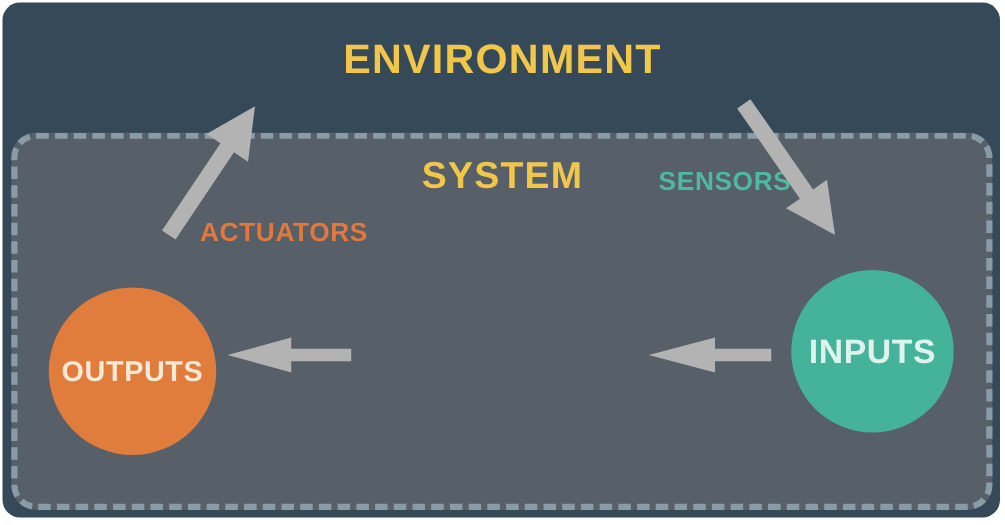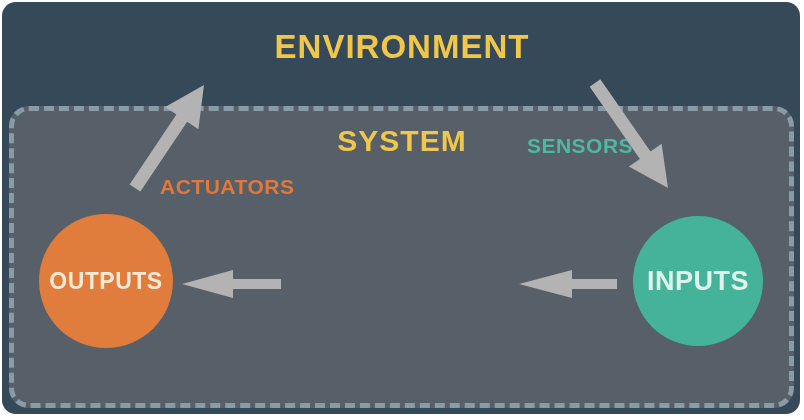--- a/index.html
+++ b/index.html
@@ -80,21 +80,21 @@
   .node {
     position: absolute;
     border-radius: 50%;
     display: flex;
     align-items: center;
     justify-content: center;
     font-weight: 800;
     letter-spacing: 0.5px;
   }
   .node-outputs {
-    left: 39px; top: 214px; width: 134px; height: 134px;
+    left: 39px; top: 230px; width: 134px; height: 134px;
     background: var(--outputs-fill);
     color: var(--outputs-text);
     font-size: 23px;
   }
   .node-processing {
     left: 298px; top: 176px; width: 210px; height: 210px;
     background: var(--processing-fill);
     color: var(--processing-text);
     font-size: 24px;
   }

